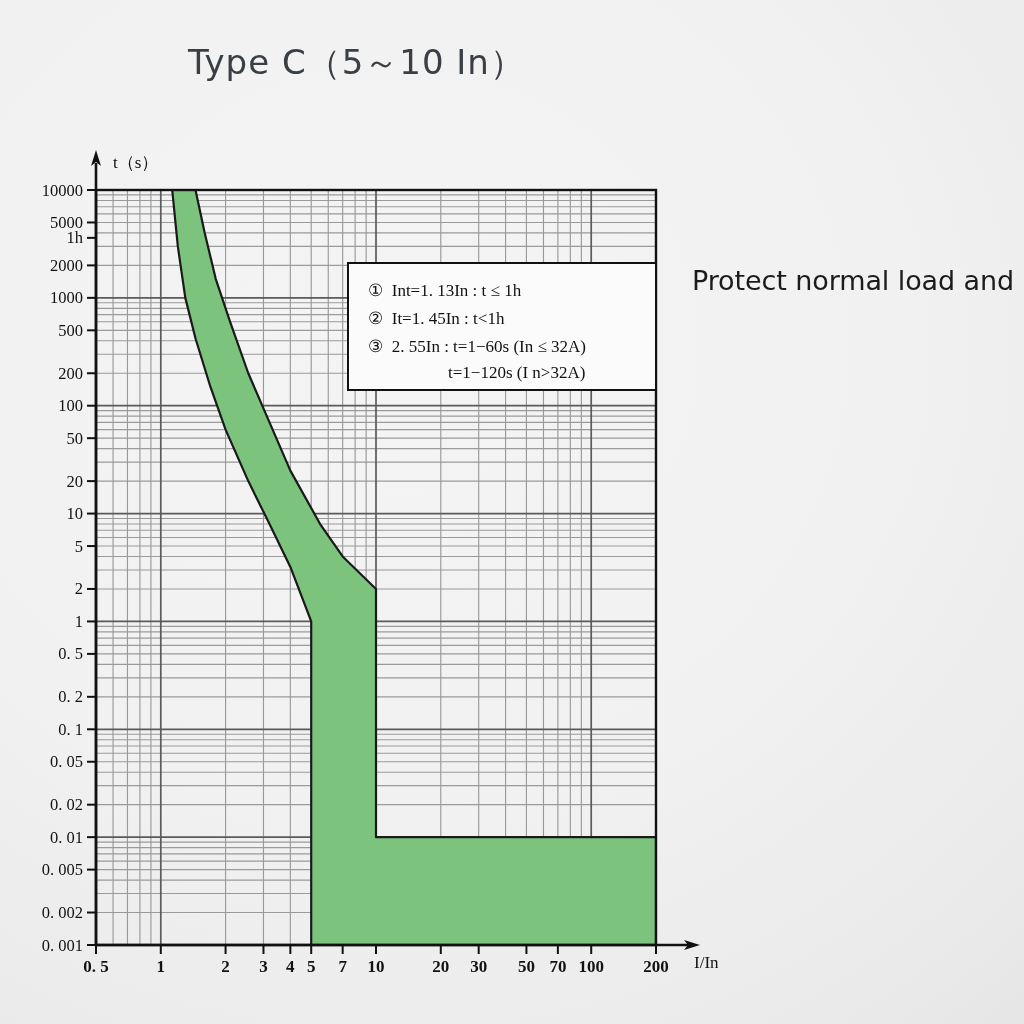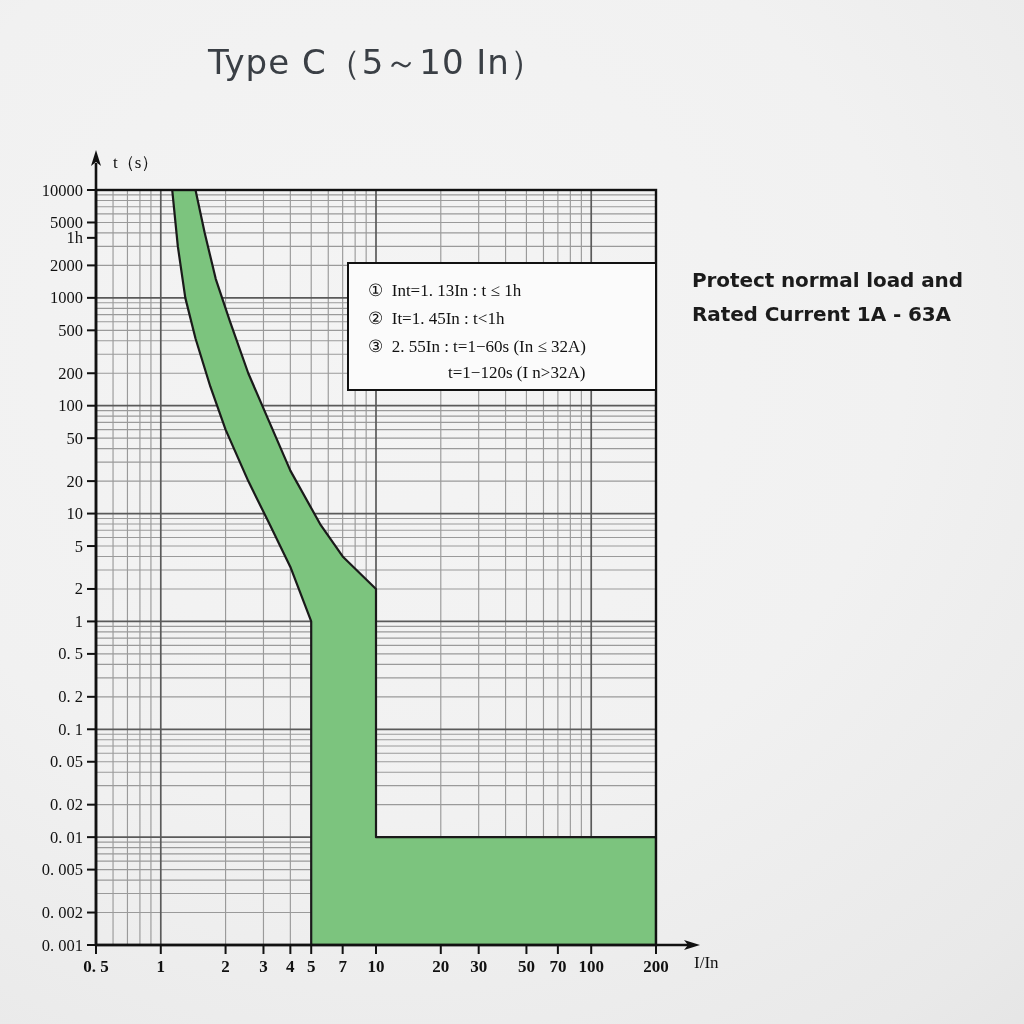--- a/index.html
+++ b/index.html
@@ -16,36 +16,35 @@
 
   .chart-title {
     position: absolute;
     left: 188px; top: 40px;
     font-family: "DejaVu Sans", sans-serif;
     font-size: 34px;
     font-weight: 400;
     letter-spacing: 1px;
     color: #3a3f45;
     white-space: nowrap;
-    margin-left: 20px;
   }
 
   #plot-svg {
     position: absolute;
     left: 0; top: 0;
     width: 1024px; height: 1024px;
   }
 
   .side-note {
     position: absolute;
     left: 692px; top: 264px;
     width: 320px;
     font-family: "DejaVu Sans", sans-serif;
-    font-weight: bold;
-    font-size: 20px;
+    font-weight: normal;
+    font-size: 27px;
     line-height: 33.5px;
     color: #1b1b1b;
     letter-spacing: -0.1px;
   }
   .side-note div { white-space: nowrap; }
 
   .legend-line {
     font-family: "Liberation Serif", serif;
     font-size: 17px;
     fill: #111;
@@ -280,16 +279,15 @@
       <rect x="348" y="263" width="308" height="127" fill="#fbfbfb" stroke="#111" stroke-width="2"></rect>
       <text class="legend-line" x="368" y="296">①  Int=1. 13In : t ≤ 1h</text>
       <text class="legend-line" x="368" y="324">②  It=1. 45In : t&lt;1h</text>
       <text class="legend-line" x="368" y="352">③  2. 55In : t=1−60s (In ≤ 32A)</text>
       <text class="legend-line" x="448" y="378">t=1−120s (I n&gt;32A)</text>
     </g>
   </svg>
 
   <div class="side-note">
     <div>Protect normal load and</div>
-    <div>Rated Current 1A - 63A</div>
   </div>
 
 </div>
 
 </body></html>

